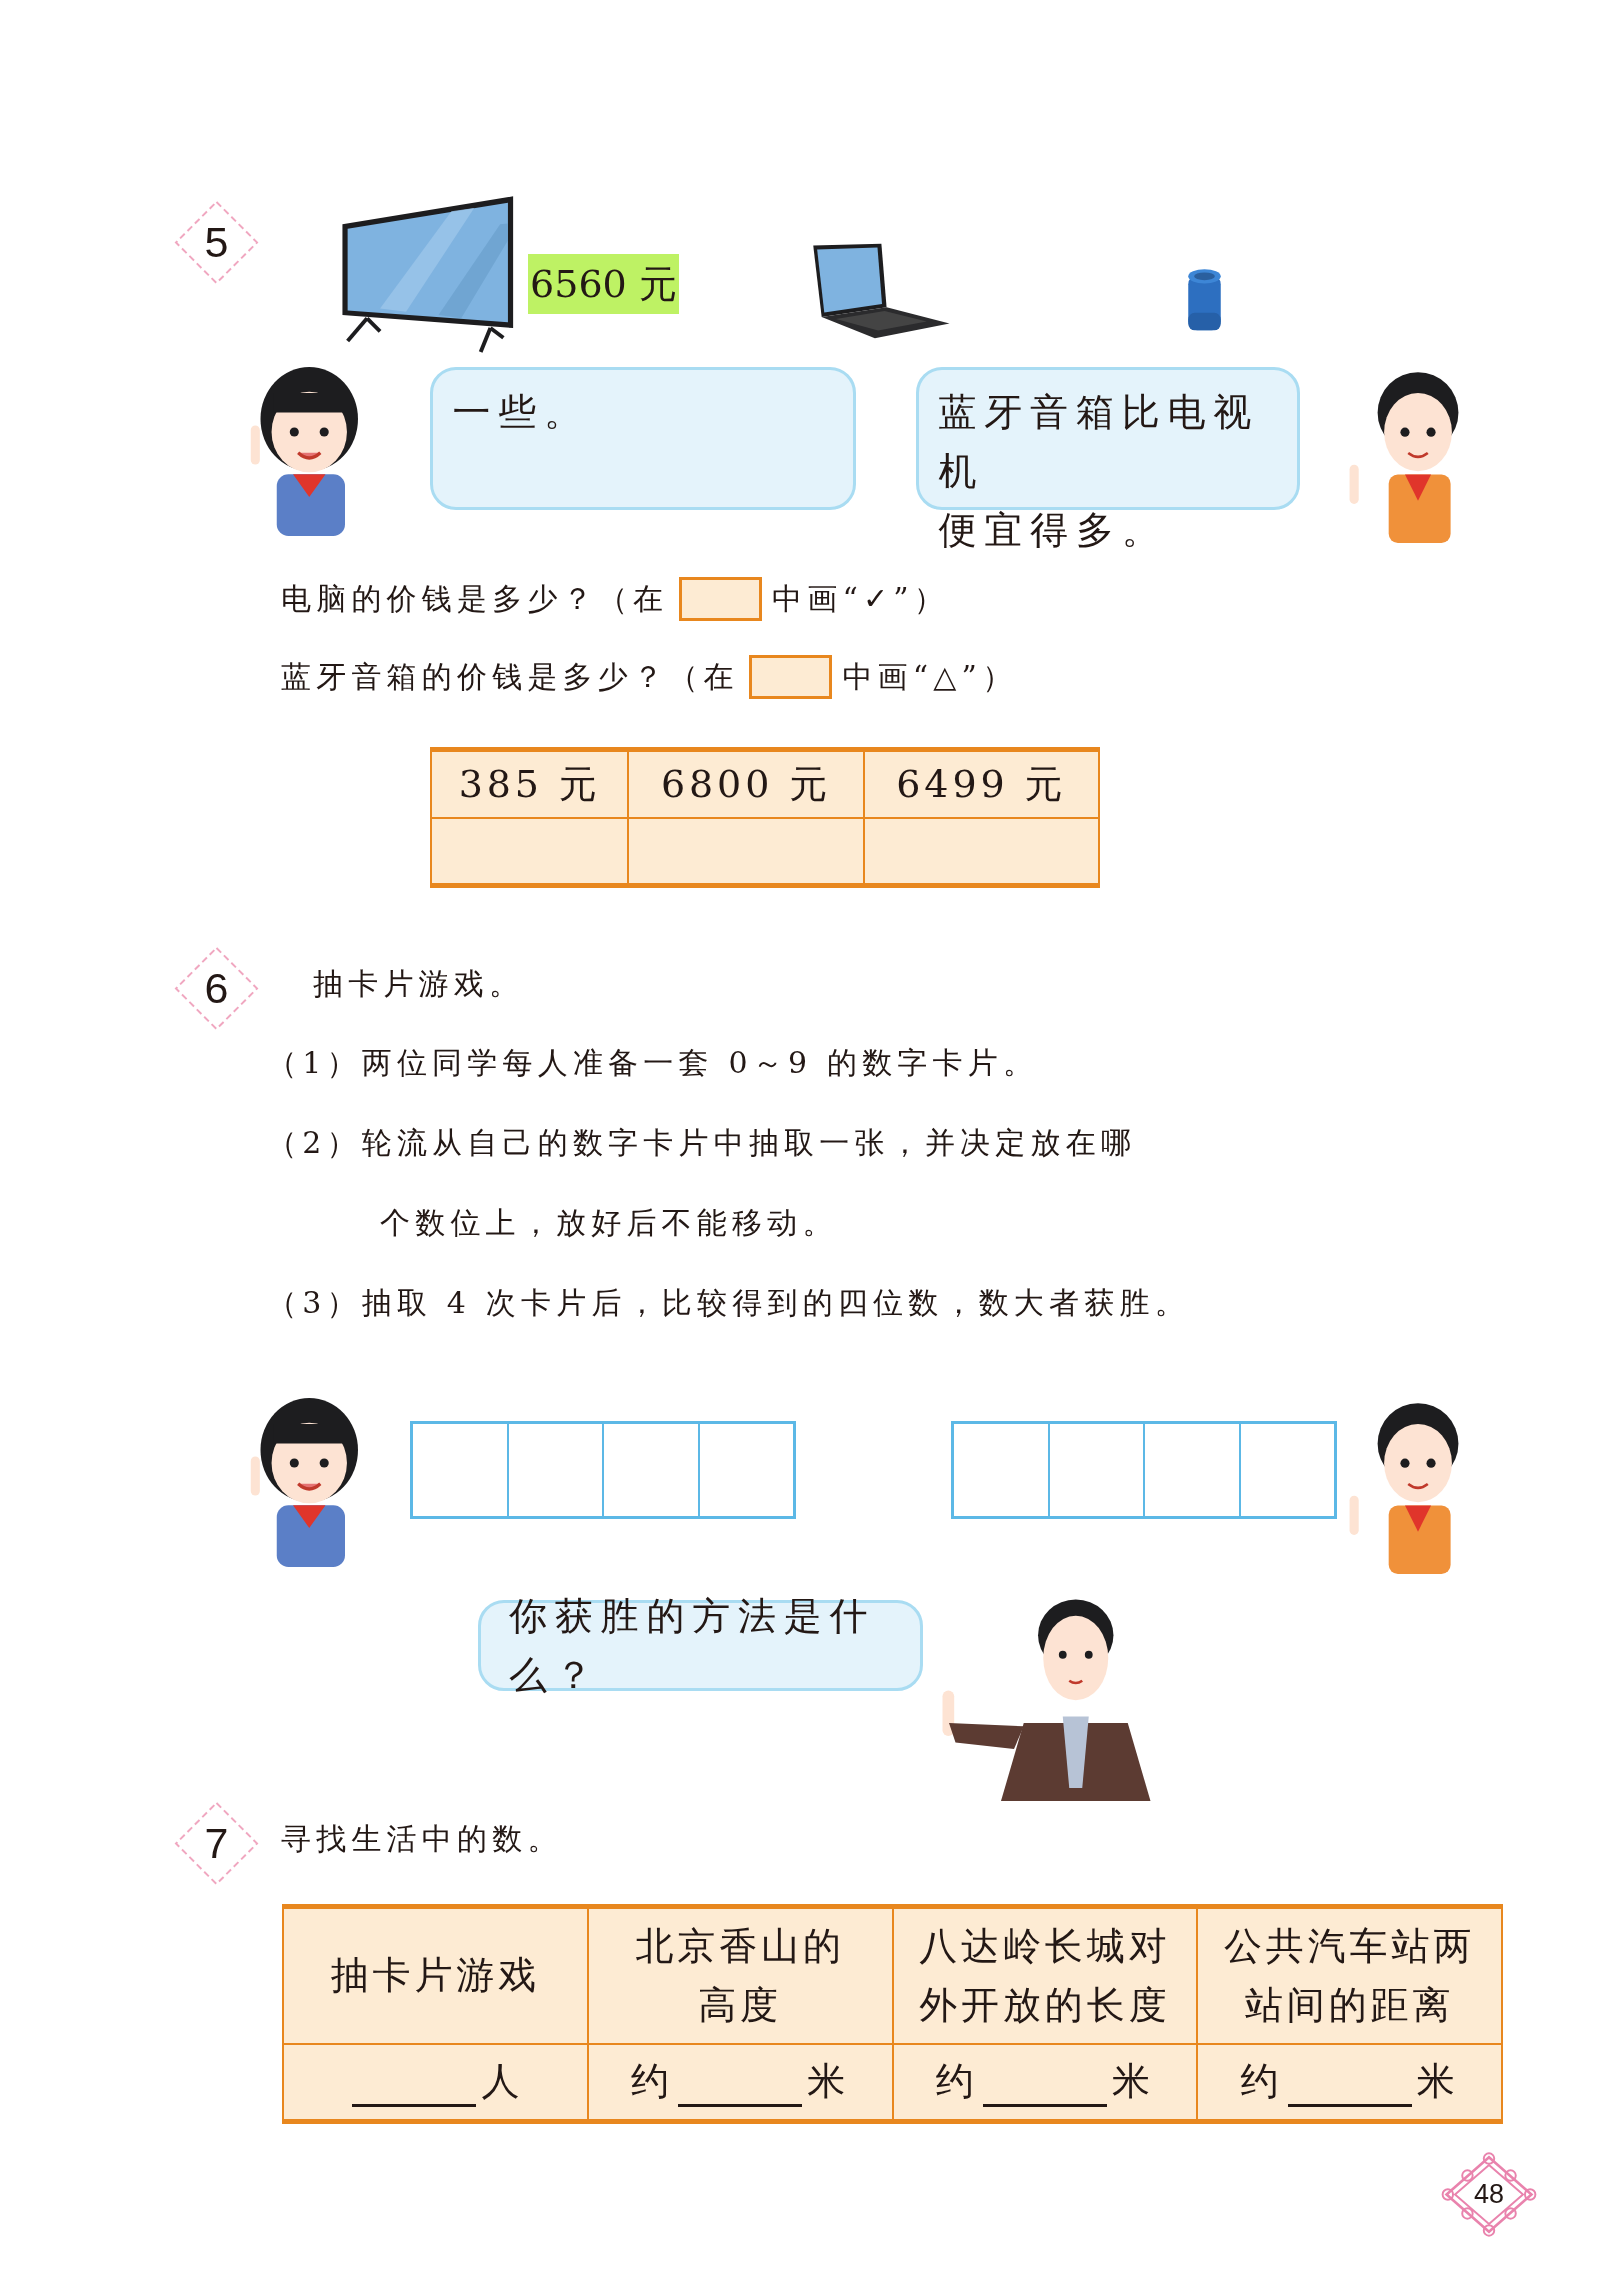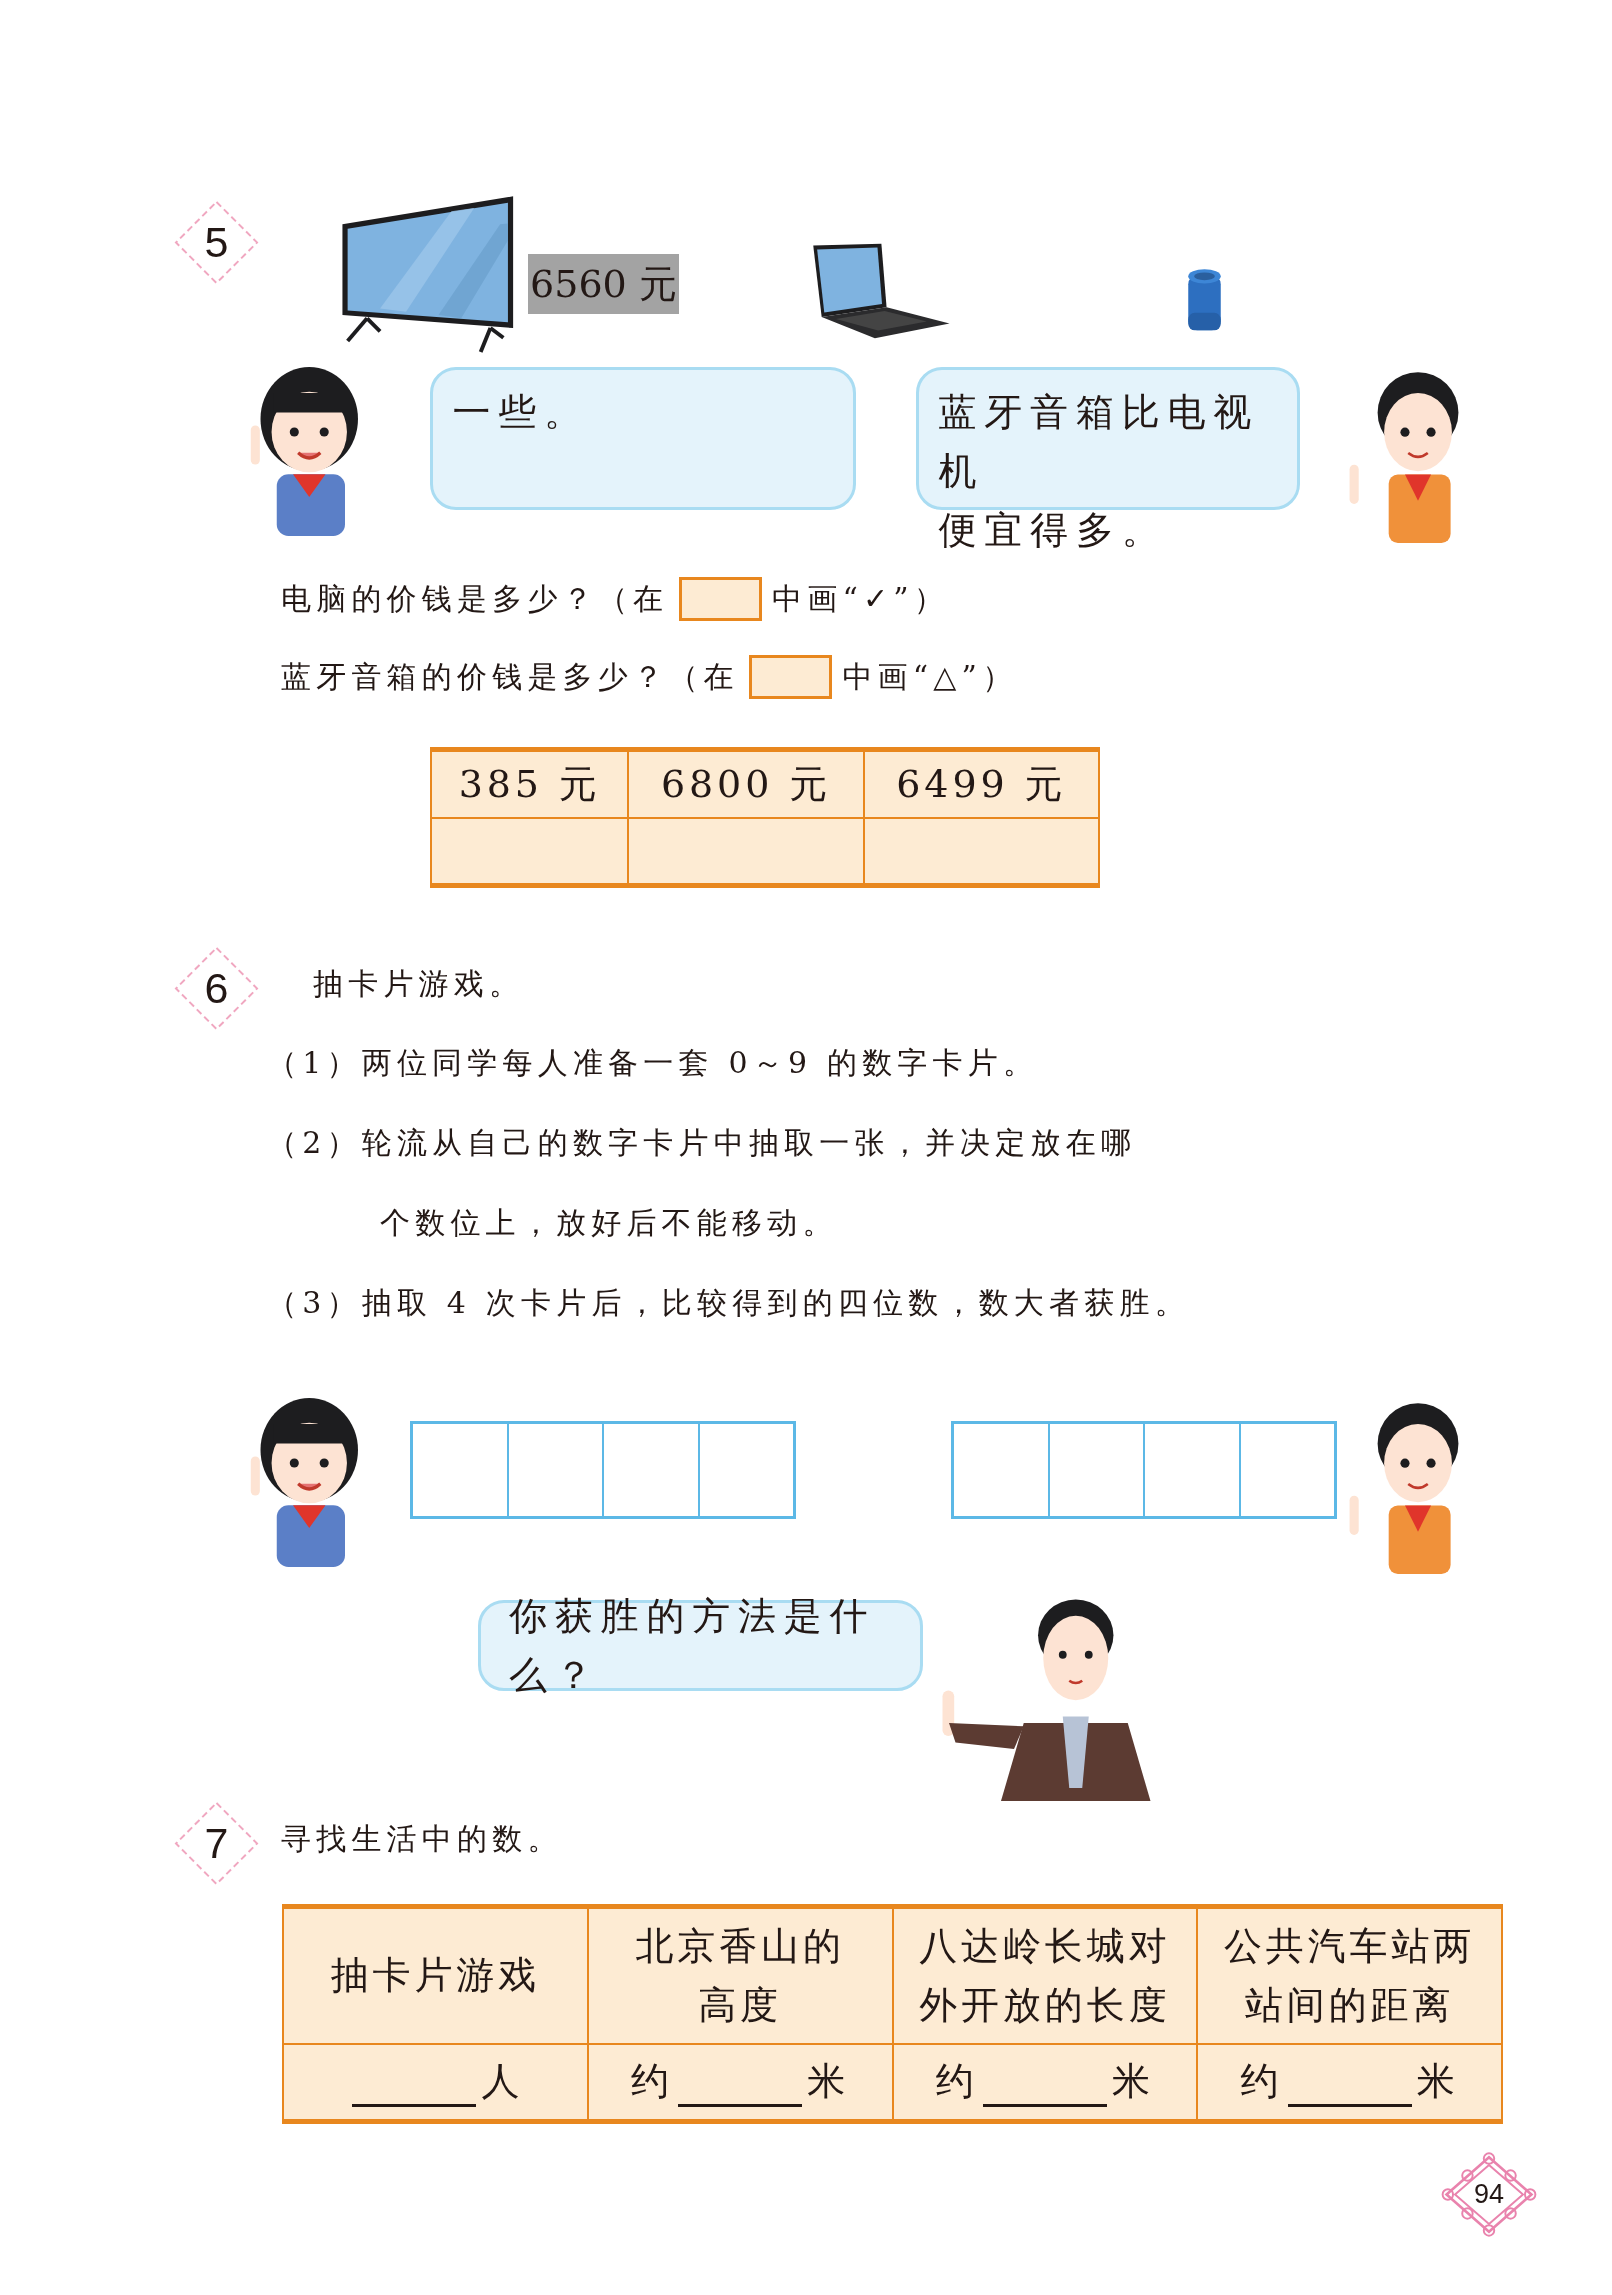--- a/index.html
+++ b/index.html
@@ -54,21 +54,21 @@
     <polygon points="2,45 265,2 265,205 2,185" fill="#1d1d1f"></polygon>
     <polygon points="10,52 257,12 257,196 10,178" fill="#7fb3e0"></polygon>
     <polygon points="60,175 170,25 205,20 100,180" fill="#9cc6ea" opacity="0.8"></polygon>
     <polygon points="150,185 245,45 257,44 257,70 185,190" fill="#6a9fcc" opacity="0.7"></polygon>
     <line x1="40" y1="190" x2="10" y2="225" stroke="#1d1d1f" stroke-width="6"></line>
     <line x1="40" y1="190" x2="60" y2="210" stroke="#1d1d1f" stroke-width="6"></line>
     <line x1="230" y1="205" x2="215" y2="242" stroke="#1d1d1f" stroke-width="6"></line>
     <line x1="230" y1="205" x2="250" y2="220" stroke="#1d1d1f" stroke-width="6"></line>
   </svg>
 </div>
-<div class="abs" style="left:528px; top:254px; width:151px; height:60px; background:#a3a3a3; display:flex; align-items:center; justify-content:center; font-size:38px;">
+<div class="abs" style="left:528px; top:254px; width:151px; height:60px; background:#bef264; display:flex; align-items:center; justify-content:center; font-size:38px;">
   <span>6560 元</span>
 </div>
 
 <div class="figure" style="left:810px; top:242px;">
   <svg width="146" height="98" viewBox="0 0 225 150">
     <polygon points="5,5 110,2 118,100 18,115" fill="#1d1d1f"></polygon>
     <polygon points="11,11 104,8 111,95 22,108" fill="#7fb3e0"></polygon>
     <polygon points="18,115 118,100 215,125 100,148" fill="#2b2b2d"></polygon>
     <polygon points="40,118 115,106 180,122 105,136" fill="#444"></polygon>
   </svg>
@@ -267,15 +267,15 @@
     <polygon points="75,20 127,65 75,110 23,65" fill="#fff" stroke="#e983ad" stroke-width="3"></polygon>
     <circle cx="75" cy="10" r="8" fill="none" stroke="#e983ad" stroke-width="3"></circle>
     <circle cx="75" cy="120" r="8" fill="none" stroke="#e983ad" stroke-width="3"></circle>
     <circle cx="12" cy="65" r="8" fill="none" stroke="#e983ad" stroke-width="3"></circle>
     <circle cx="138" cy="65" r="8" fill="none" stroke="#e983ad" stroke-width="3"></circle>
     <circle cx="42" cy="36" r="8" fill="none" stroke="#e983ad" stroke-width="3"></circle>
     <circle cx="108" cy="36" r="8" fill="none" stroke="#e983ad" stroke-width="3"></circle>
     <circle cx="42" cy="94" r="8" fill="none" stroke="#e983ad" stroke-width="3"></circle>
     <circle cx="108" cy="94" r="8" fill="none" stroke="#e983ad" stroke-width="3"></circle>
   </svg>
-  <div style="position:absolute; left:0; top:0; width:98px; height:85px; display:flex; align-items:center; justify-content:center; font-family:'Liberation Sans', sans-serif; font-size:27px;">94</div>
+  <div style="position:absolute; left:0; top:0; width:98px; height:85px; display:flex; align-items:center; justify-content:center; font-family:'Liberation Sans', sans-serif; font-size:27px;">48</div>
 </div>
 
 
 </body></html>

